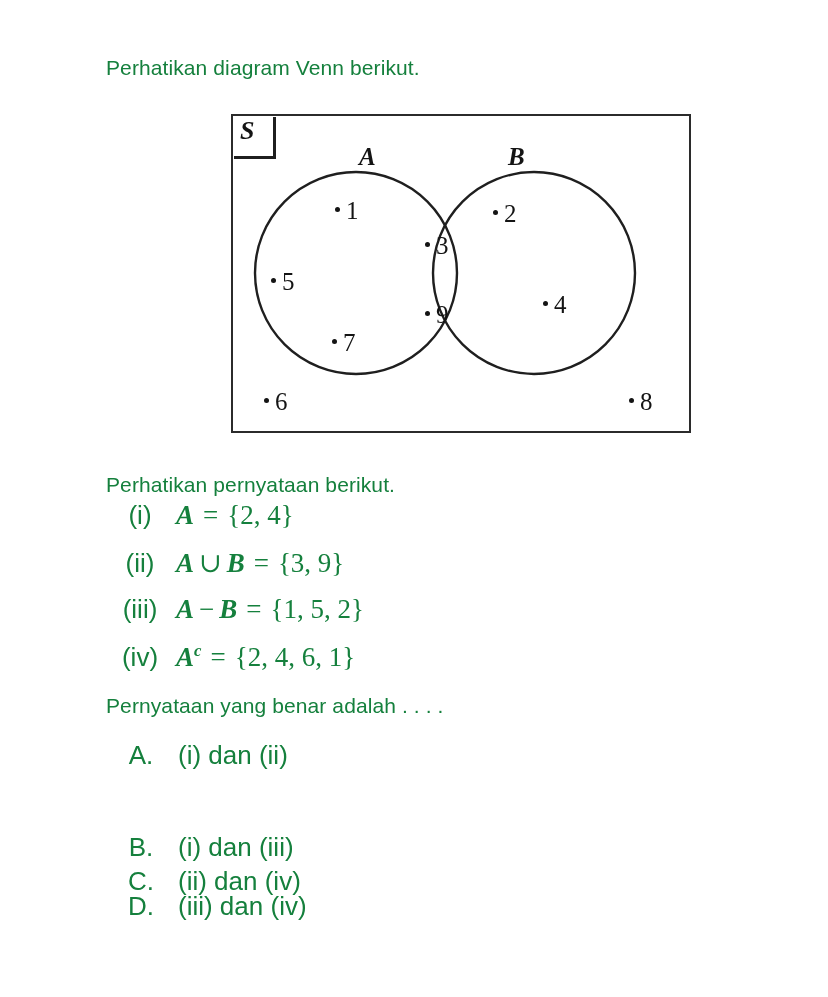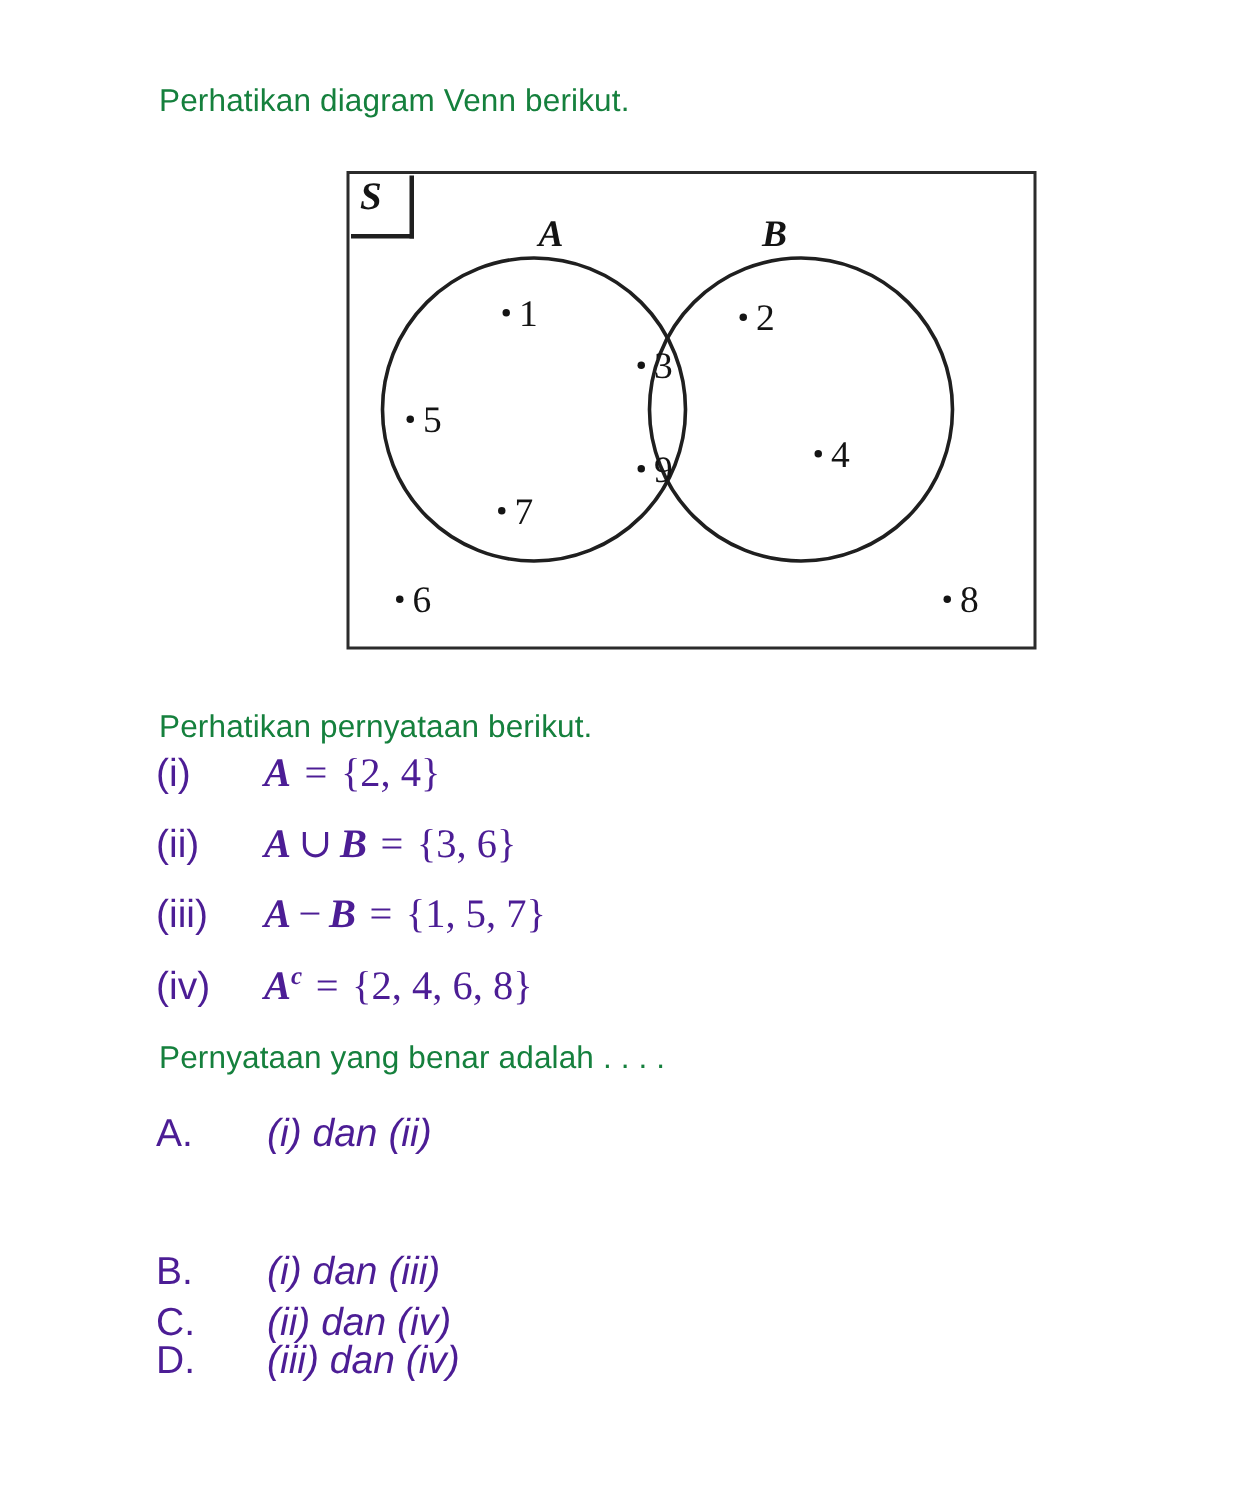--- a/index.html
+++ b/index.html
@@ -113,21 +113,22 @@
     top: -2px;
   }
   .venn-element .val { vertical-align: middle; }
 
   
   .stmt-row, .opt-row {
     position: absolute;
     left: 104px;
     white-space: nowrap;
     font-size: 26px;
-    color: #4c1d95;
+    color: #15803d;
+    text-align: center;
   }
   .stmt-marker {
     display: inline-block;
     width: 72px;
     font-family: "Liberation Sans", "DejaVu Sans", sans-serif;
   }
   .stmt-body {
     display: inline-block;
     font-family: "Liberation Serif", "DejaVu Serif", serif;
     font-size: 27px;
@@ -146,21 +147,20 @@
 
   
   .opt-marker {
     display: inline-block;
     width: 74px;
     font-family: "Liberation Sans", "DejaVu Sans", sans-serif;
   }
   .opt-body {
     display: inline-block;
     font-family: "Liberation Sans", "DejaVu Sans", sans-serif;
-    font-style: italic;
   }
 </style>
 </head>
 <body>
 
 <div class="prompt" id="prompt-diagram">Perhatikan diagram Venn berikut.</div>
 
 <div id="venn-figure">
 
   <div id="venn-universe-rect"></div>
@@ -186,23 +186,23 @@
       <div class="venn-element" style="left: 312px; top: 175px;"><span class="dot"></span><span class="val">4</span></div>
       <div class="venn-element" style="left: 33px; top: 272px;"><span class="dot"></span><span class="val">6</span></div>
       <div class="venn-element" style="left: 398px; top: 272px;"><span class="dot"></span><span class="val">8</span></div>
     </div>
 </div>
 
 <div class="prompt" id="prompt-statements">Perhatikan pernyataan berikut.</div>
 
 <div id="statement-list">
     <div class="stmt-row" style="top: 500px;"><span class="stmt-marker">(i)</span><span class="stmt-body"><span class="setname">A</span><span class="op" style="padding: 0px 9px;">=</span><span>{2, 4}</span></span></div>
-    <div class="stmt-row" style="top: 547px;"><span class="stmt-marker">(ii)</span><span class="stmt-body"><span class="setname">A</span><span class="op">∪</span><span class="setname">B</span><span class="op" style="padding: 0px 9px;">=</span><span>{3, 6}</span></span></div>
-    <div class="stmt-row" style="top: 594px;"><span class="stmt-marker">(iii)</span><span class="stmt-body"><span class="setname">A</span><span class="op">−</span><span class="setname">B</span><span class="op" style="padding: 0px 9px;">=</span><span>{1, 5, 7}</span></span></div>
-    <div class="stmt-row" style="top: 641px;"><span class="stmt-marker">(iv)</span><span class="stmt-body"><span class="setname">A</span><sup>c</sup><span class="op" style="padding: 0px 9px;">=</span><span>{2, 4, 6, 8}</span></span></div>
+    <div class="stmt-row" style="top: 547px;"><span class="stmt-marker">(ii)</span><span class="stmt-body"><span class="setname">A</span><span class="op">∪</span><span class="setname">B</span><span class="op" style="padding: 0px 9px;">=</span><span>{3, 9}</span></span></div>
+    <div class="stmt-row" style="top: 594px;"><span class="stmt-marker">(iii)</span><span class="stmt-body"><span class="setname">A</span><span class="op">−</span><span class="setname">B</span><span class="op" style="padding: 0px 9px;">=</span><span>{1, 5, 2}</span></span></div>
+    <div class="stmt-row" style="top: 641px;"><span class="stmt-marker">(iv)</span><span class="stmt-body"><span class="setname">A</span><sup>c</sup><span class="op" style="padding: 0px 9px;">=</span><span>{2, 4, 6, 1}</span></span></div>
   </div>
 
 <div class="prompt" id="prompt-question">Pernyataan yang benar adalah . . . .</div>
 
 <div id="option-list">
     <div class="opt-row" style="top: 740px;"><span class="opt-marker">A.</span><span class="opt-body">(i) dan (ii)</span></div>
     <div class="opt-row" style="top: 832px;"><span class="opt-marker">B.</span><span class="opt-body">(i) dan (iii)</span></div>
     <div class="opt-row" style="top: 834px; margin-top: 32px;"><span class="opt-marker">C.</span><span class="opt-body">(ii) dan (iv)</span></div>
     <div class="opt-row" style="top: 881px; margin-top: 10px;"><span class="opt-marker">D.</span><span class="opt-body">(iii) dan (iv)</span></div>
   </div>

